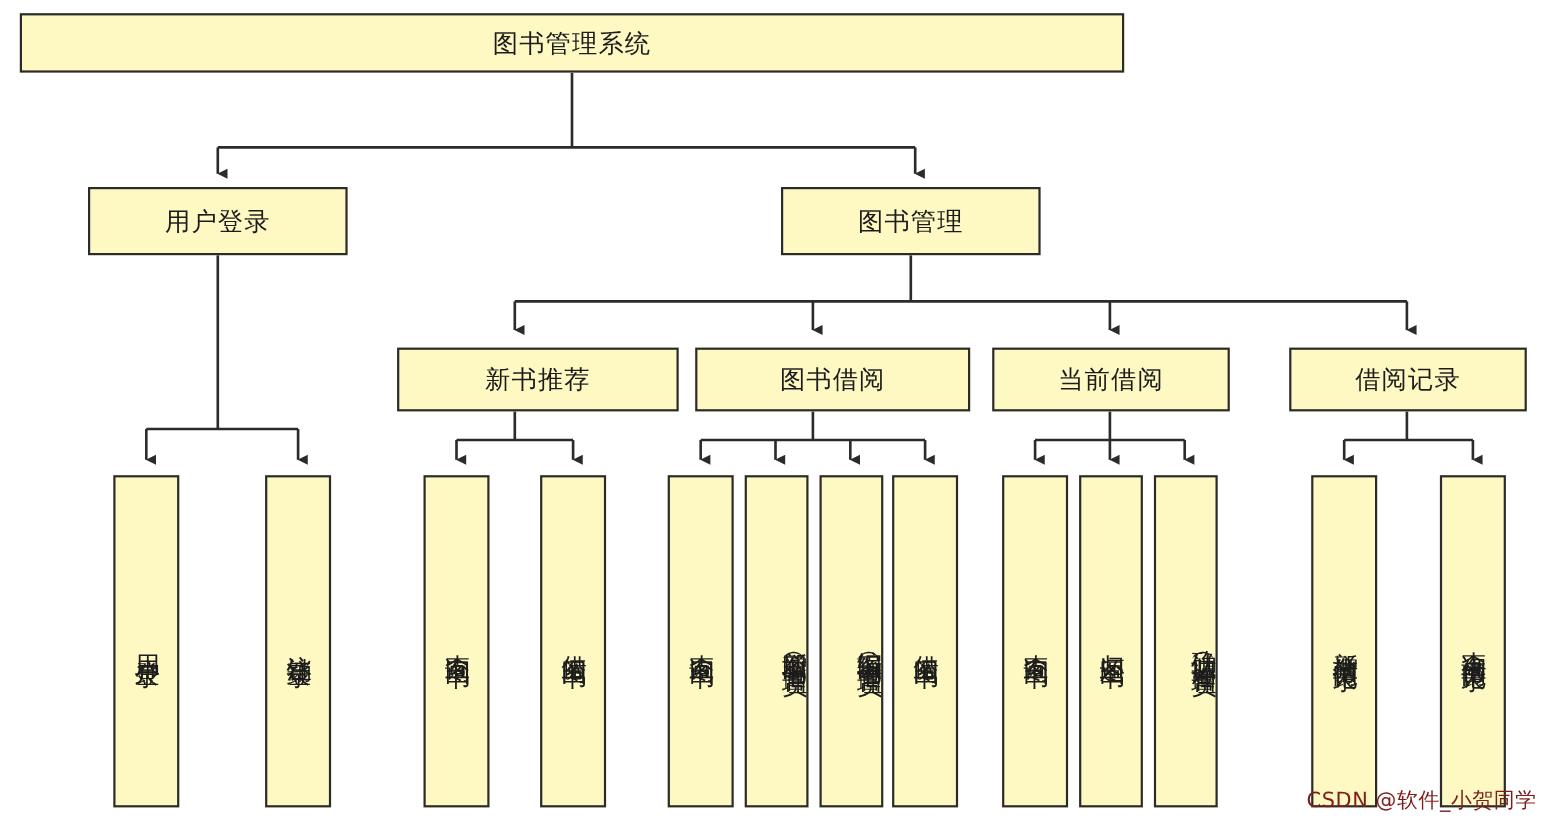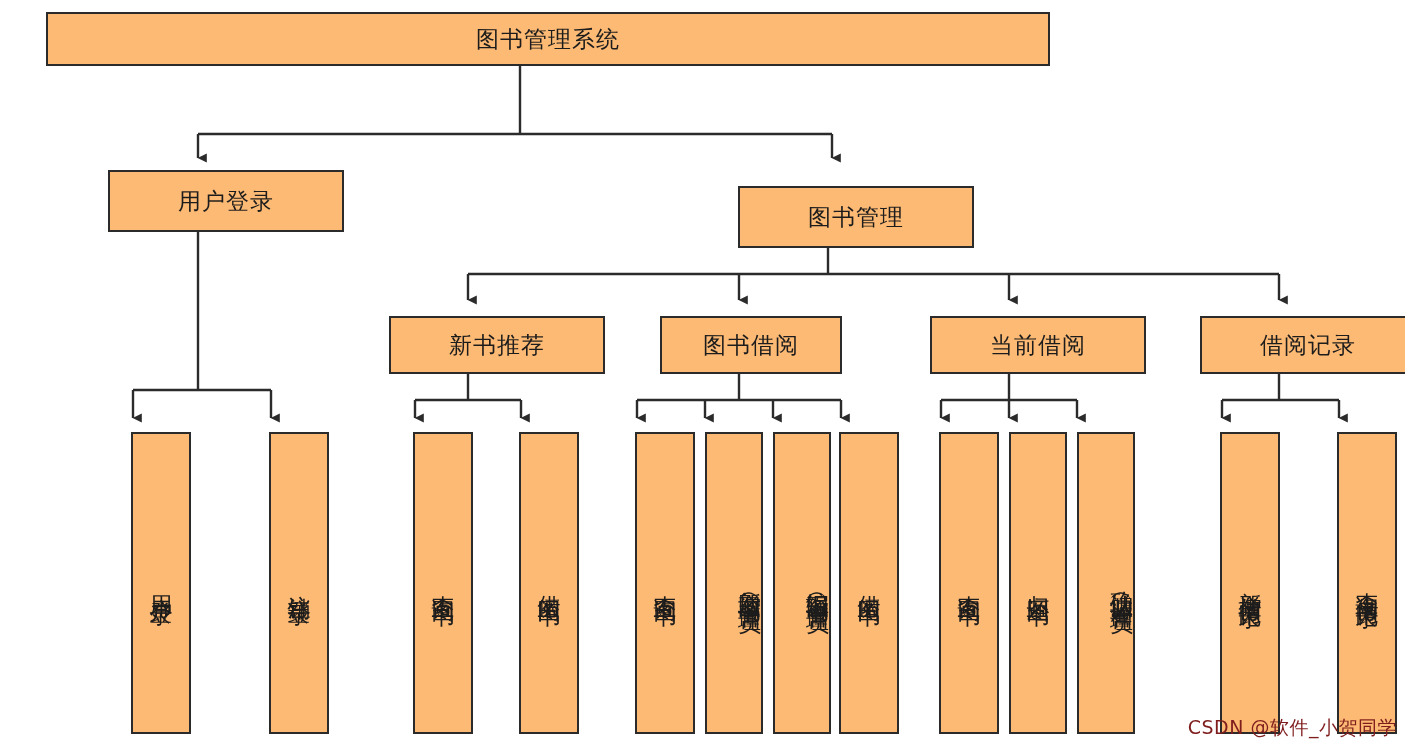--- a/index.html
+++ b/index.html
@@ -3,26 +3,25 @@
 <meta charset="utf-8">
 <style>
   html,body{margin:0;padding:0;background:#ffffff;}
   body{font-family:"DejaVu Sans","Liberation Sans",sans-serif;}
   #stage{position:relative;width:1405px;height:747px;background:#ffffff;overflow:hidden;}
   svg#wires{position:absolute;left:0;top:0;width:1405px;height:747px;pointer-events:none;}
   .box{
     position:absolute;
     box-sizing:border-box;
     border:2px solid #2b2b2b;
-    background:#fdba74;
+    background:#fef9c3;
     display:flex;
     align-items:center;
     justify-content:center;
     color:#1c1c1c;
-    margin-left:28px;
   }
   .box.h{font-size:23px;letter-spacing:1px;}
   .box.v{
     font-size:23px;
     letter-spacing:3px;
     writing-mode:vertical-rl;
     text-orientation:upright;
     line-height:1;
   }
   .box.v .vtxt{
@@ -98,28 +97,28 @@
     </g>
   </svg>
 
   <div class="box h" style="left:18px;top:12px;width:1004px;height:54px;">
     <span>图书管理系统</span>
   </div>
 
   <div class="box h" style="left:80px;top:170px;width:236px;height:62px;">
     <span>用户登录</span>
   </div>
-  <div class="box h" style="left:710px;top:186px;width:236px;height:62px;">
+  <div class="box h" style="left:710px;top:170px;width:236px;height:62px;">
     <span>图书管理</span>
   </div>
 
-  <div class="box h" style="left:361px;top:316px;width:216px;height:58px;">
+  <div class="box h" style="left:361px;top:316px;width:256px;height:58px;">
     <span>新书推荐</span>
   </div>
-  <div class="box h" style="left:632px;top:316px;width:182px;height:58px;">
+  <div class="box h" style="left:632px;top:316px;width:250px;height:58px;">
     <span>图书借阅</span>
   </div>
   <div class="box h" style="left:1172px;top:316px;width:216px;height:58px;">
     <span>借阅记录</span>
   </div>
   <div class="box h" style="left:902px;top:316px;width:216px;height:58px;">
     <span>当前借阅</span>
   </div>
 
   <div class="box v" style="left:103px;top:432px;width:60px;height:302px;">

